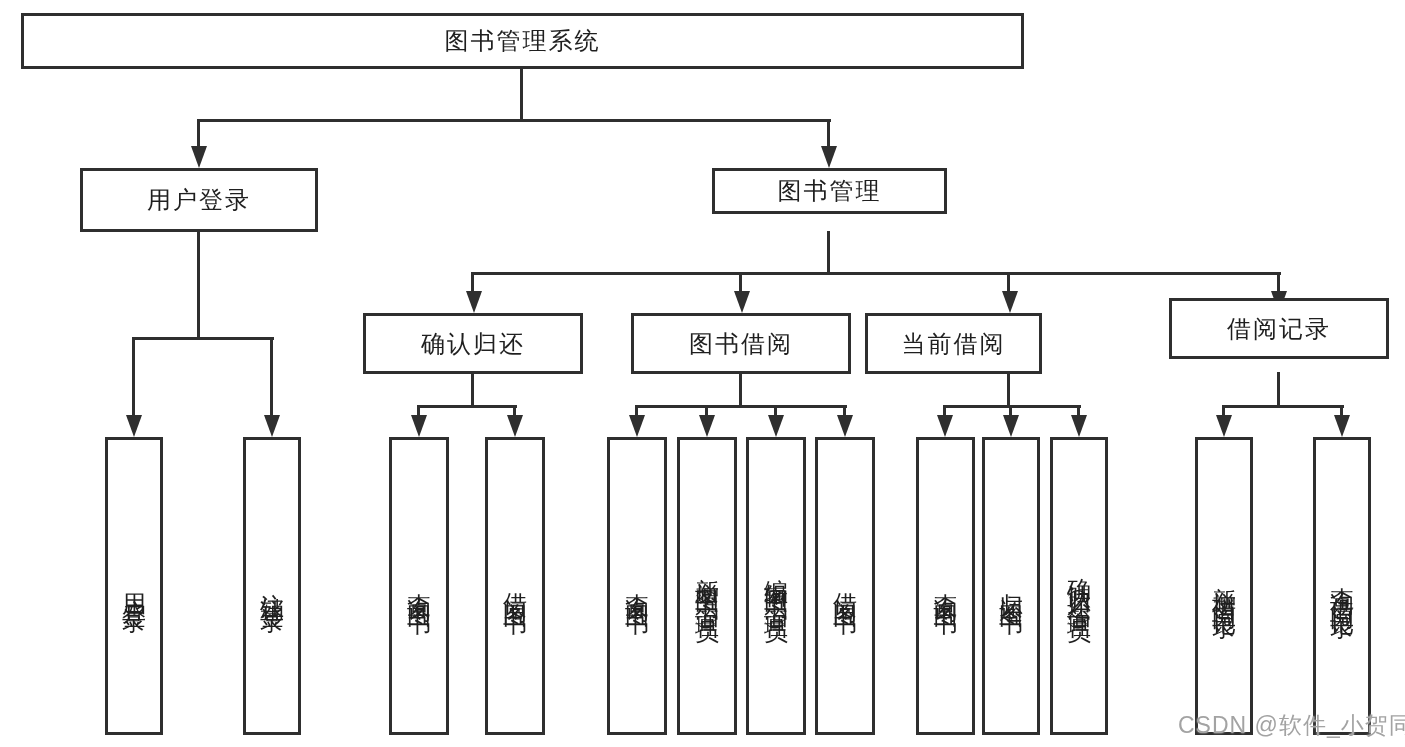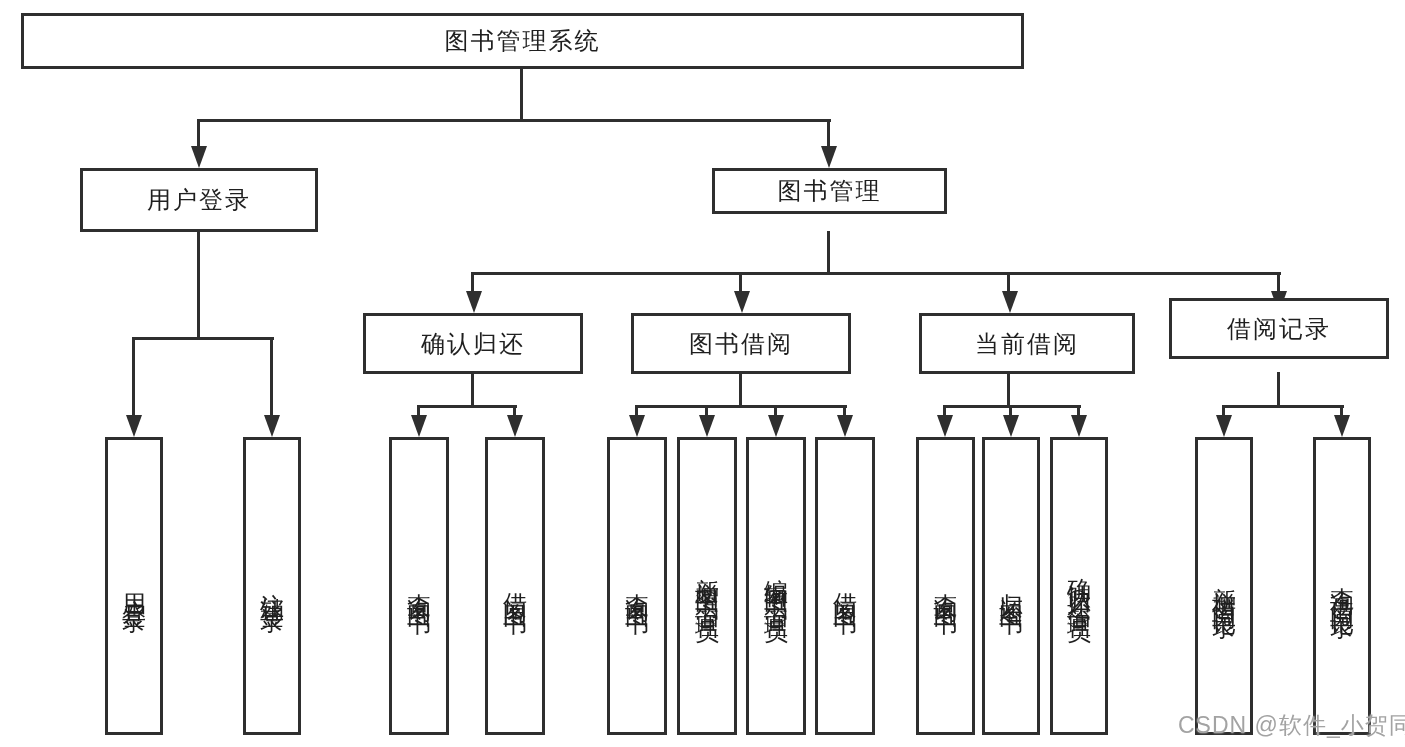--- a/index.html
+++ b/index.html
@@ -59,21 +59,21 @@
   <div class="ar" style="left:1002px;top:291px"></div>
   <div class="vl" style="left:1277px;top:272px;height:21px"></div>
   <div class="ar" style="left:1271px;top:291px"></div>
 
   <div class="box h" style="left:363px;top:313px;width:220px;height:61px">
     <span>确认归还</span>
   </div>
   <div class="box h" style="left:631px;top:313px;width:220px;height:61px">
     <span>图书借阅</span>
   </div>
-  <div class="box h" style="left:919px;top:313px;width:216px;height:61px">
+  <div class="box h" style="left:865px;top:313px;width:177px;height:61px">
     <span>当前借阅</span>
   </div>
   <div class="box h" style="left:1169px;top:298px;width:220px;height:61px">
     <span>借阅记录</span>
   </div>
 
   <div class="vl" style="left:197px;top:231px;height:108px"></div>
   <div class="hl" style="left:132px;top:337px;width:142px"></div>
   <div class="vl" style="left:132px;top:337px;height:80px"></div>
   <div class="ar" style="left:126px;top:415px"></div>

